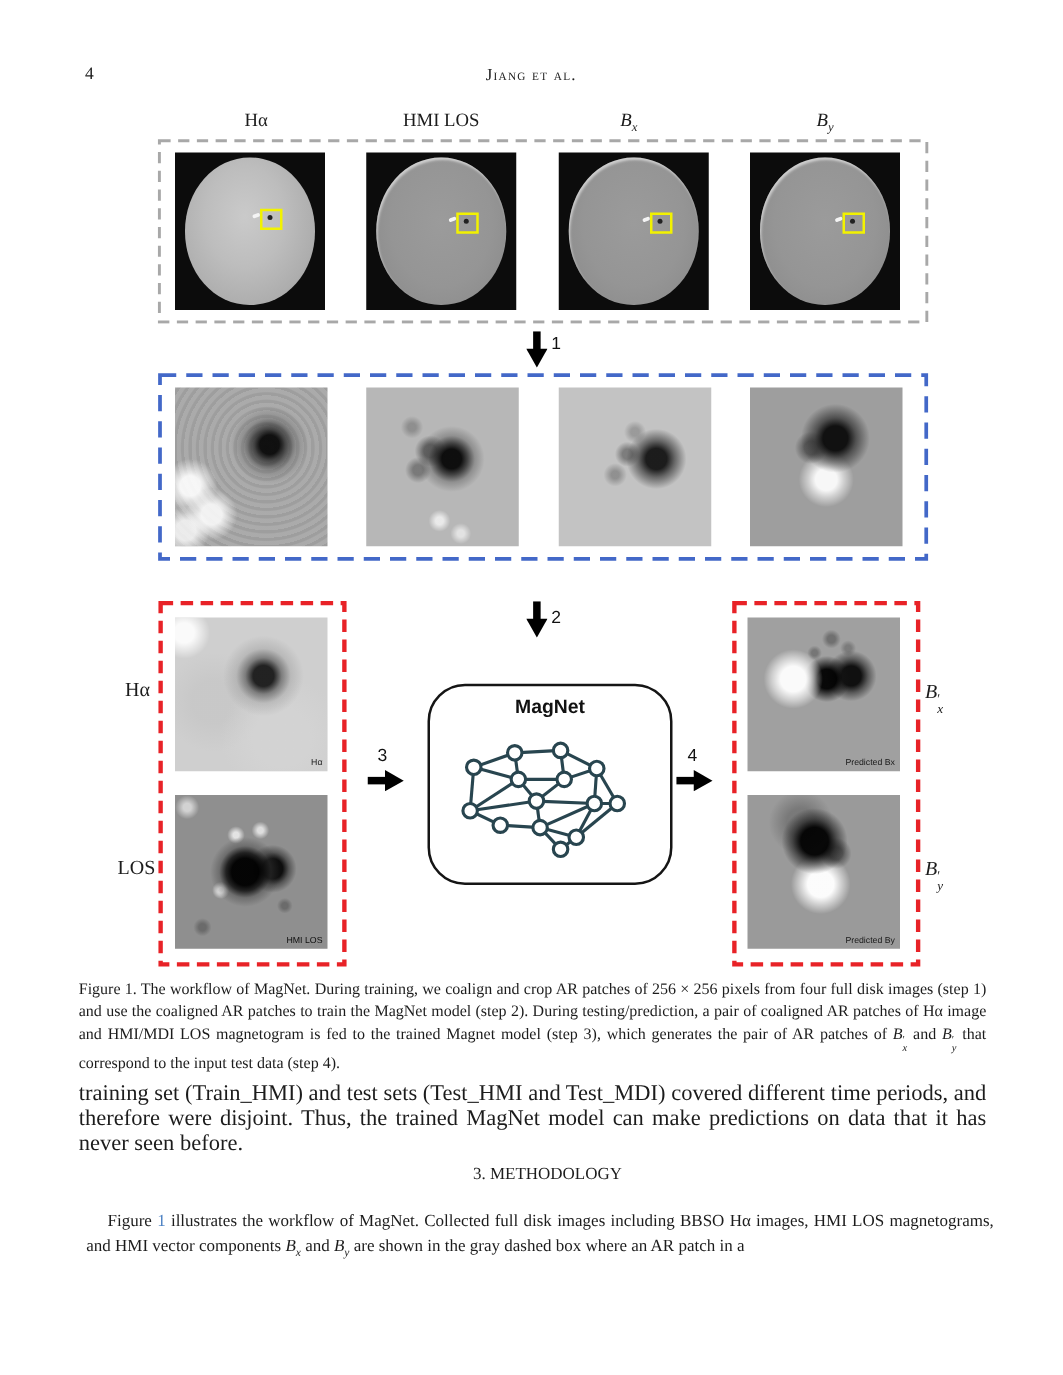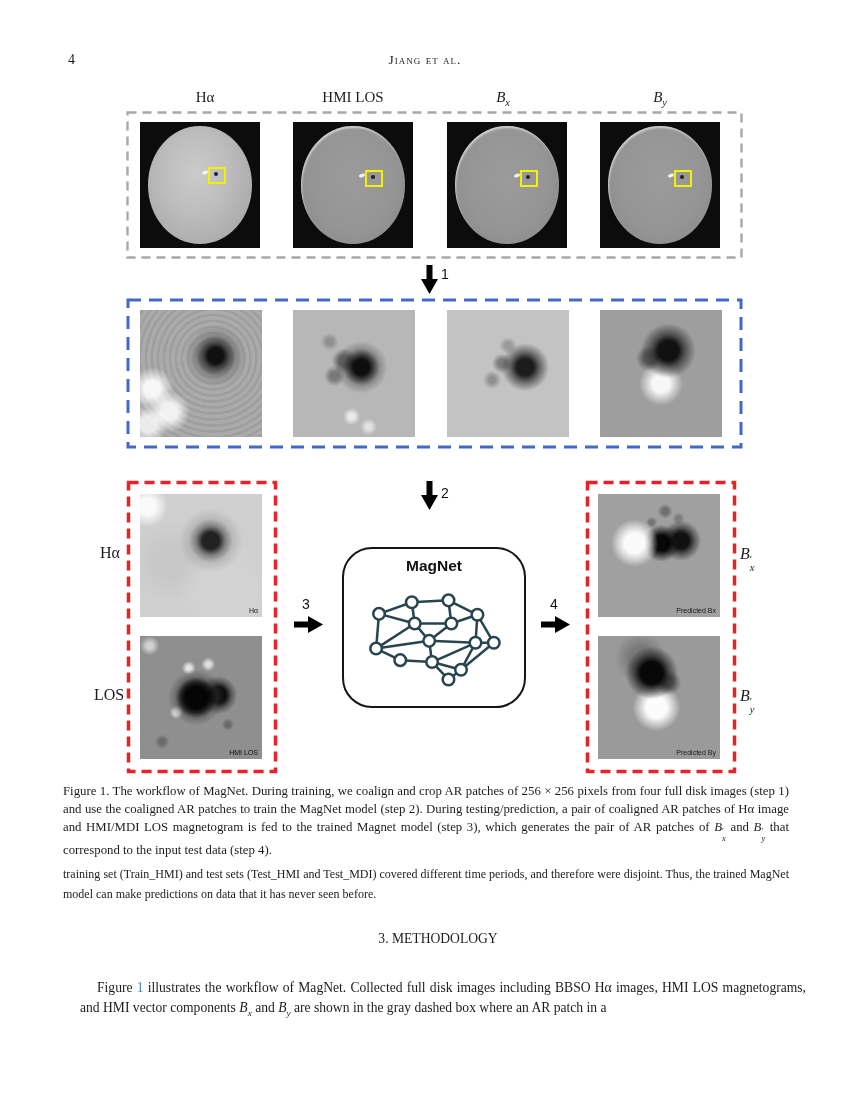--- a/index.html
+++ b/index.html
@@ -93,43 +93,43 @@
 
   
   .side-label{position:absolute;font-size:16px;}
   .side-label i{font-size:16px;}
   .ps{display:inline-flex;flex-direction:column;align-items:flex-start;vertical-align:-0.35em;
       font-size:0.66em;line-height:0.78em;}
   .ps i{font-size:1em;}
 
   
   .magnet{position:absolute;left:342px;top:547px;width:180px;height:157px;background:#fff;
-          border:2.5px solid #151515;border-radius:30px;}
+          border:2.5px solid #151515;border-radius:30px;padding-left:12px;}
   .magnet-title{position:absolute;top:8px;left:0;width:100%;text-align:center;
                 font-family:"Liberation Sans",sans-serif;font-weight:bold;font-size:15.5px;color:#111;}
   .brain{position:absolute;left:8px;top:32px;}
   .brain line{stroke:var(--network,#28454f);stroke-width:2.6;}
   .brain circle{fill:#fff;stroke:var(--network,#28454f);stroke-width:2.6;}
 
   
   .arr{position:absolute;}
   .arr rect,.arr polygon{fill:#000;}
   .stepnum{position:absolute;font-family:"Liberation Sans",sans-serif;font-size:14px;color:#111;}
 
   
   .caption{position:absolute;left:63px;top:782px;width:726px;font-size:12.8px;line-height:18px;
            text-align:justify;margin:0;}
   .caption b{font-weight:normal;}
-  .bodytext{position:absolute;left:63px;top:864px;width:726px;font-size:12px;line-height:20px;
+  .bodytext{position:absolute;left:63px;top:864px;width:726px;font-size:18px;line-height:20px;
             text-align:justify;margin:0;}
   .sechead{position:absolute;left:63px;top:919px;width:726px;text-align:center;font-size:13.6px;margin:12px;}
   .subhead{position:absolute;left:63px;top:941px;width:726px;text-align:center;font-size:13.6px;margin:0;}
   .subhead i{font-style:italic;}
   .para2{position:absolute;left:63px;top:961px;width:726px;font-size:13.6px;line-height:20px;
-         text-align:justify;text-indent:17px;margin:17px;}
+         text-align:justify;text-indent:17px;margin:6px;}
   .figlink{color:var(--link-blue,#4d82c3);text-decoration:none;cursor:pointer;}
 </style>
 </head>
 <body>
 
 <div class="page">
 
   <span class="pagenum">4</span>
   <span class="running">Jiang et al.</span>
 

